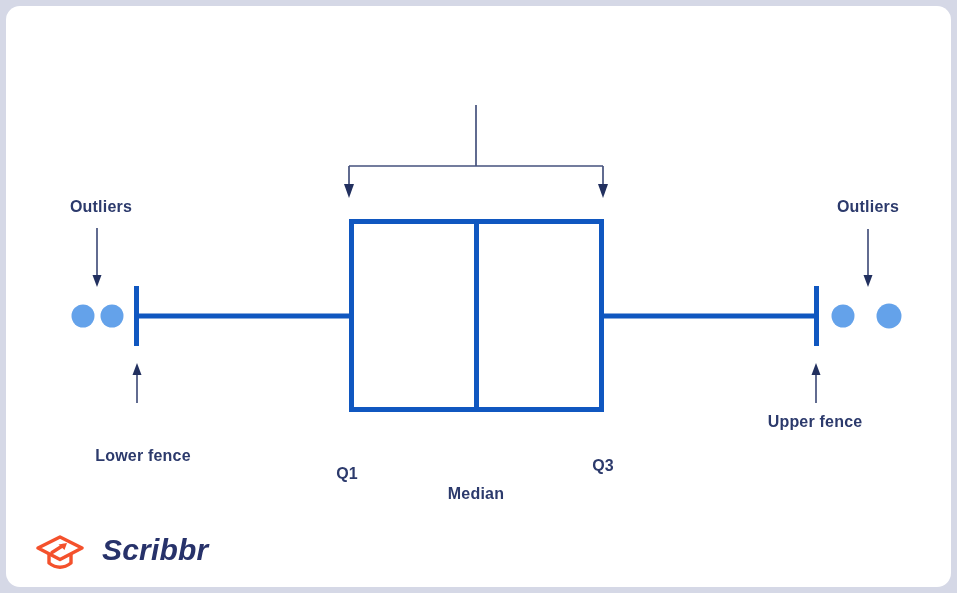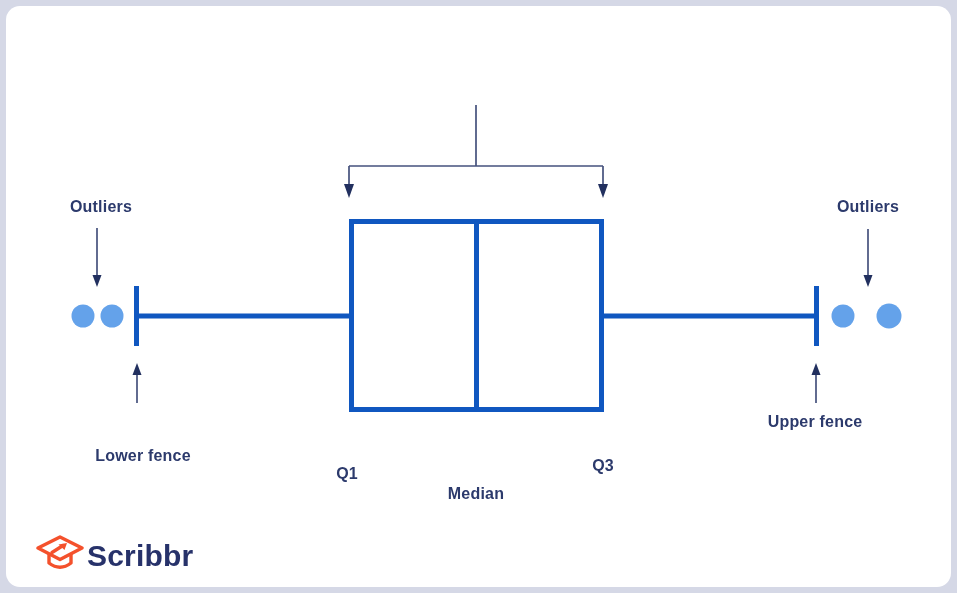--- a/index.html
+++ b/index.html
@@ -31,21 +31,21 @@
   }
   .title-lbl{font-size:20px;}
   .bracket{stroke:var(--arrow-navy);stroke-width:1.7;fill:none;}
   .arrowhead{fill:var(--arrowhead-navy);stroke:none;}
   .thin-arrow{stroke:var(--arrow-navy);stroke-width:1.7;fill:none;}
   .blue{stroke:var(--box-blue);stroke-width:5;fill:none;}
   .box-rect{stroke:var(--box-blue);stroke-width:5;fill:var(--card-bg);}
   .dot{fill:var(--outlier-blue);stroke:none;}
   .logo{
     position:absolute;left:30px;top:527px;
-    display:flex;align-items:center;gap:3px;
+    display:flex;align-items:flex-start;gap:18px;font-style:italic;
   }
   .logo-text{
     color:var(--logo-navy);font-weight:700;font-size:30px;letter-spacing:.2px;
   }
   .cap-icon{stroke:var(--logo-orange);stroke-width:3.4;fill:none;
     stroke-linecap:round;stroke-linejoin:round;}
   .cap-arrowhead{fill:var(--logo-orange);stroke:none;}
 </style>
 </head>
 <body>

